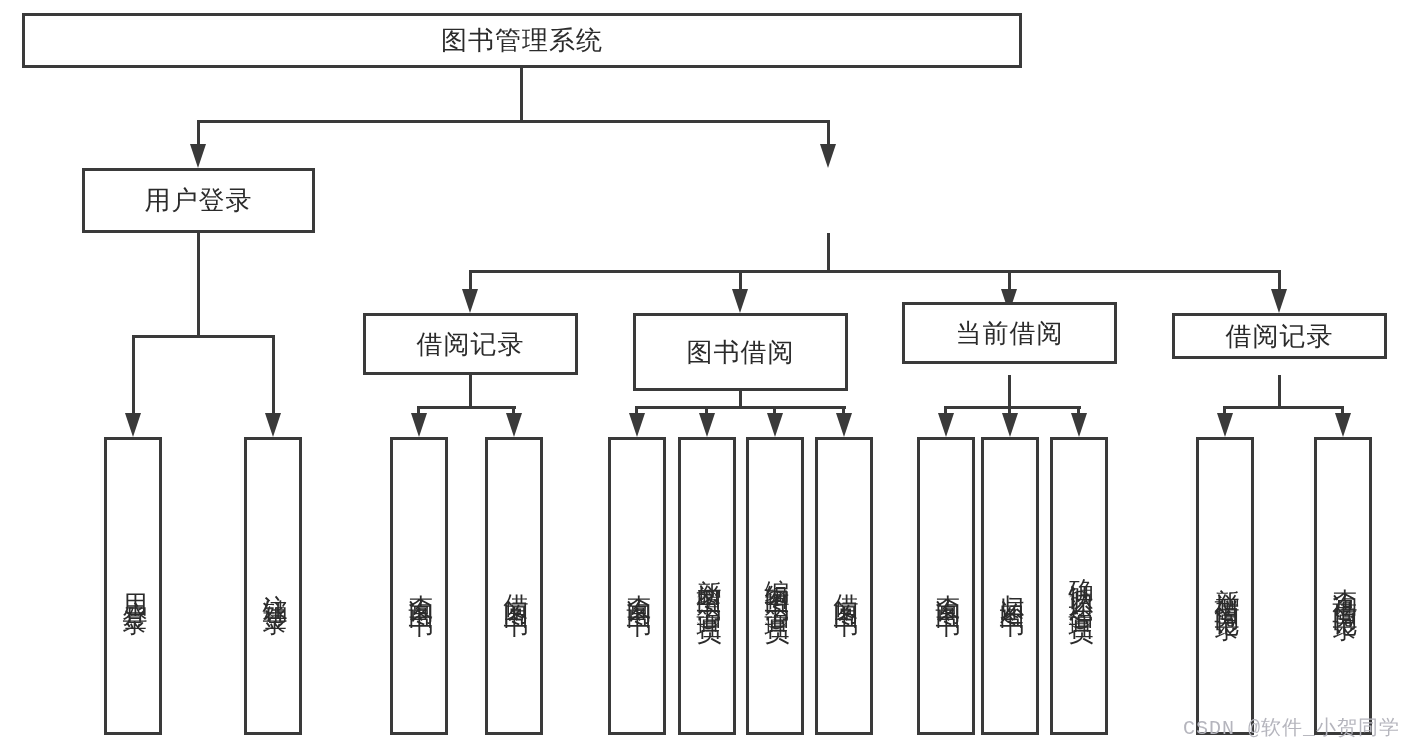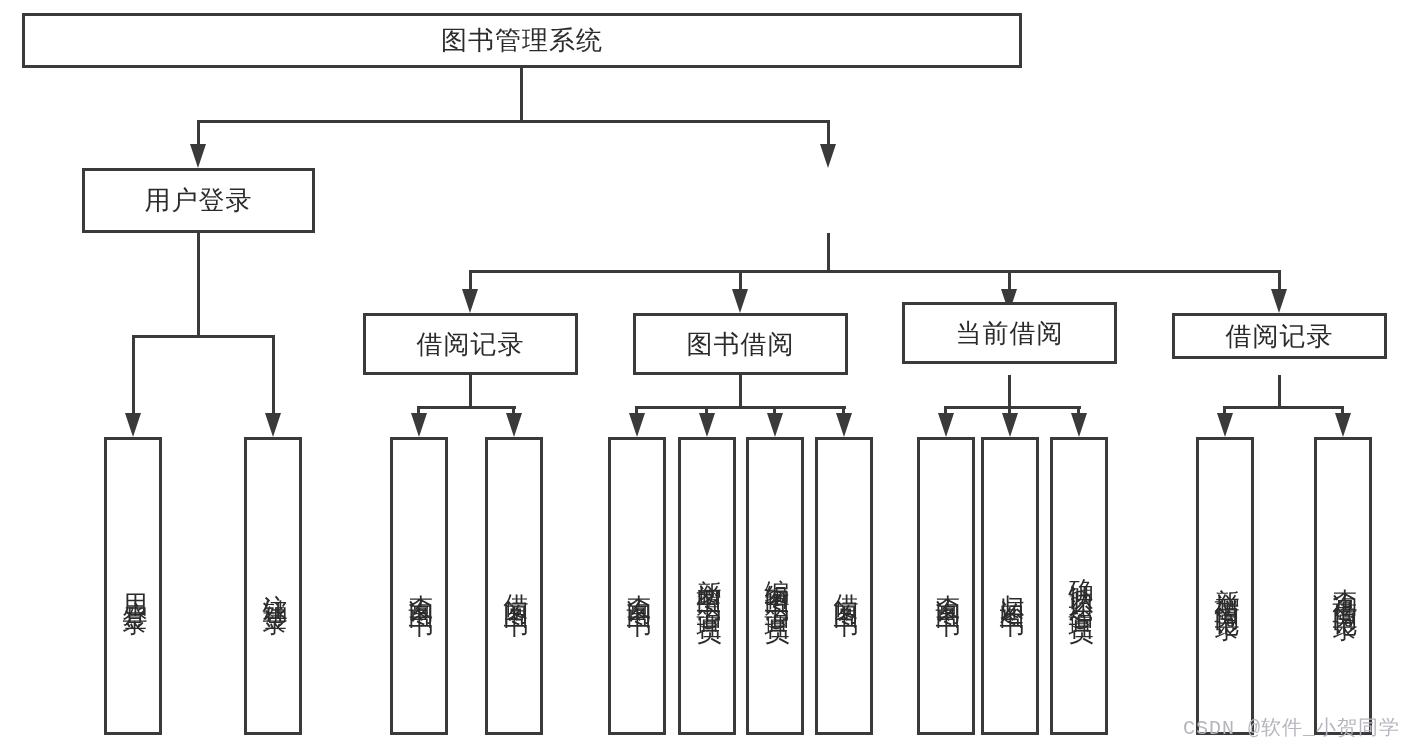--- a/index.html
+++ b/index.html
@@ -99,21 +99,21 @@
   <div class="cl" style="left:469px;top:270px;width:3px;height:22px"></div>
   <div class="cl" style="left:739px;top:270px;width:3px;height:22px"></div>
   <div class="cl" style="left:1008px;top:270px;width:3px;height:22px"></div>
   <div class="cl" style="left:1278px;top:270px;width:3px;height:22px"></div>
   <div class="arr" style="left:462px;top:289px"></div>
   <div class="arr" style="left:732px;top:289px"></div>
   <div class="arr" style="left:1001px;top:289px"></div>
   <div class="arr" style="left:1271px;top:289px"></div>
 
   <div class="box" style="left:363px;top:313px;width:215px;height:62px">借阅记录</div>
-  <div class="box" style="left:633px;top:313px;width:215px;height:62px">图书借阅</div>
+  <div class="box" style="left:633px;top:313px;width:215px;height:78px">图书借阅</div>
   <div class="box" style="left:902px;top:302px;width:215px;height:62px">当前借阅</div>
   <div class="box" style="left:1172px;top:313px;width:215px;height:46px">借阅记录</div>
 
   <div class="cl" style="left:469px;top:375px;width:3px;height:33px"></div>
   <div class="cl" style="left:417px;top:406px;width:99px;height:3px"></div>
   <div class="cl" style="left:417px;top:406px;width:3px;height:10px"></div>
   <div class="cl" style="left:512px;top:406px;width:3px;height:10px"></div>
   <div class="arr" style="left:411px;top:413px"></div>
   <div class="arr" style="left:506px;top:413px"></div>
 

